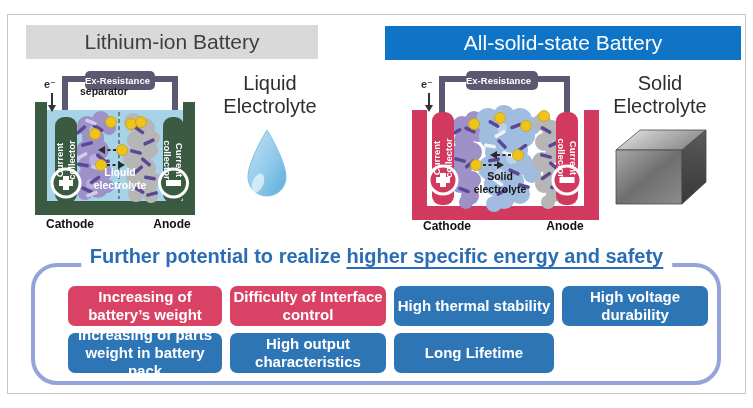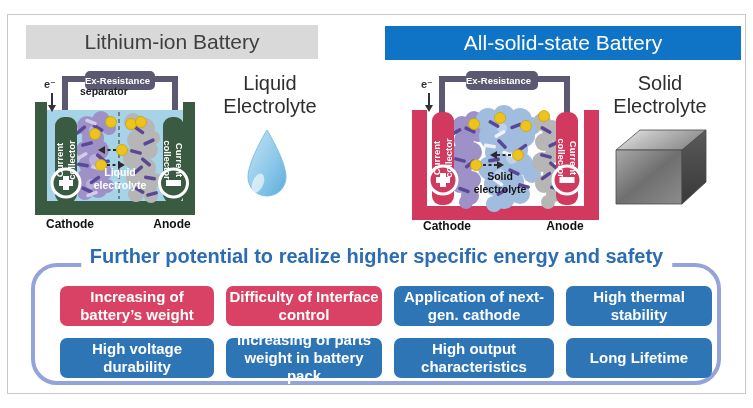--- a/index.html
+++ b/index.html
@@ -32,24 +32,24 @@
   .rotR{transform:rotate(90deg);}
   .inner-el{width:80px;text-align:center;font-size:10.5px;font-weight:bold;line-height:12.5px;z-index:4;}
   .inner-el.white{color:#fff;}
   .inner-el.dark{color:#141414;}
   .electrode-label{width:70px;text-align:center;font-size:12px;font-weight:bold;color:#111;z-index:4;}
   .side-label{width:134px;text-align:center;font-size:20px;line-height:23px;color:#2e2e2e;}
   
   .panel-rect{left:31px;top:263px;width:682px;height:114px;border:4px solid #94a4da;border-radius:26px;z-index:1;}
   .panel-head{top:245px;left:50%;transform:translateX(-50%);background:#fff;padding:0 9px;
               white-space:nowrap;font-size:20px;font-weight:bold;color:#2b6cb4;z-index:2;}
-  .panel-head .ul{text-decoration-thickness:2px;text-underline-offset:4px;}
-  .fgrid{left:60px;top:286px;width:640px;display:grid;z-index:3;
+  .panel-head .ul{text-decoration:underline;text-decoration-thickness:2px;text-underline-offset:4px;}
+  .fgrid{left:68px;top:286px;width:640px;display:grid;z-index:3;
          grid-template-columns:154px 156px 160px 146px;grid-template-rows:40px 40px;
-         column-gap:8px;row-gap:7px;gap:12px;}
+         column-gap:8px;row-gap:7px;}
   .fbox{border-radius:7px;color:#fff;font-size:15px;font-weight:bold;line-height:18px;
         display:flex;align-items:center;justify-content:center;text-align:center;padding:1px 3px;box-sizing:border-box;}
   .fbox[data-color="red"]{background:#d94264;}
   .fbox[data-color="blue"]{background:#2e75b6;}
 </style>
 </head>
 <body>
 
 <div class="abs frame"></div>
 
@@ -344,19 +344,18 @@
   <polygon points="72,26 96,6 96,58 72,80" fill="url(#cuberight)" stroke="#4a4a4a" stroke-width="0.8"></polygon>
 </svg>
 
 <div class="abs panel-rect"></div>
 <div class="abs panel-head">
   <span>Further potential to realize </span><span class="ul">higher specific energy and safety</span>
 </div>
 <div class="abs fgrid">
   <div class="fbox" data-color="red">Increasing of battery’s weight</div>
   <div class="fbox" data-color="red">Difficulty of Interface control</div>
-  <div class="fbox" data-color="blue">Application of next-gen. cathode</div>
   <div class="fbox" data-color="blue">High thermal stability</div>
   <div class="fbox" data-color="blue">High voltage durability</div>
   <div class="fbox" data-color="blue">Increasing of parts weight in battery pack</div>
   <div class="fbox" data-color="blue">High output characteristics</div>
   <div class="fbox" data-color="blue">Long Lifetime</div>
 </div>
 
 </body></html>

